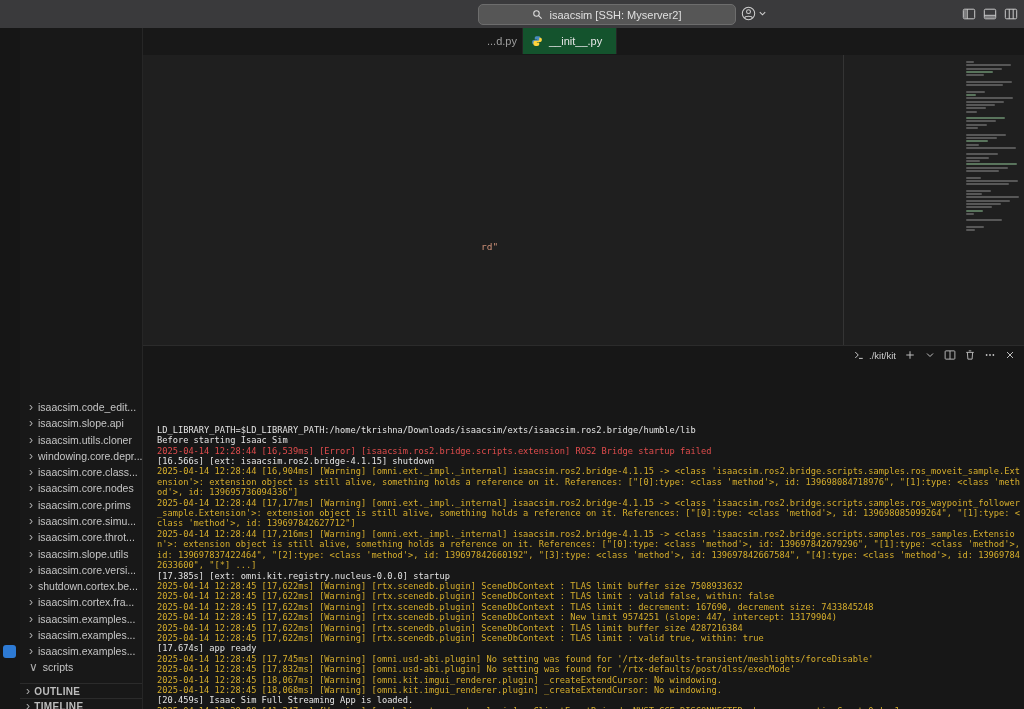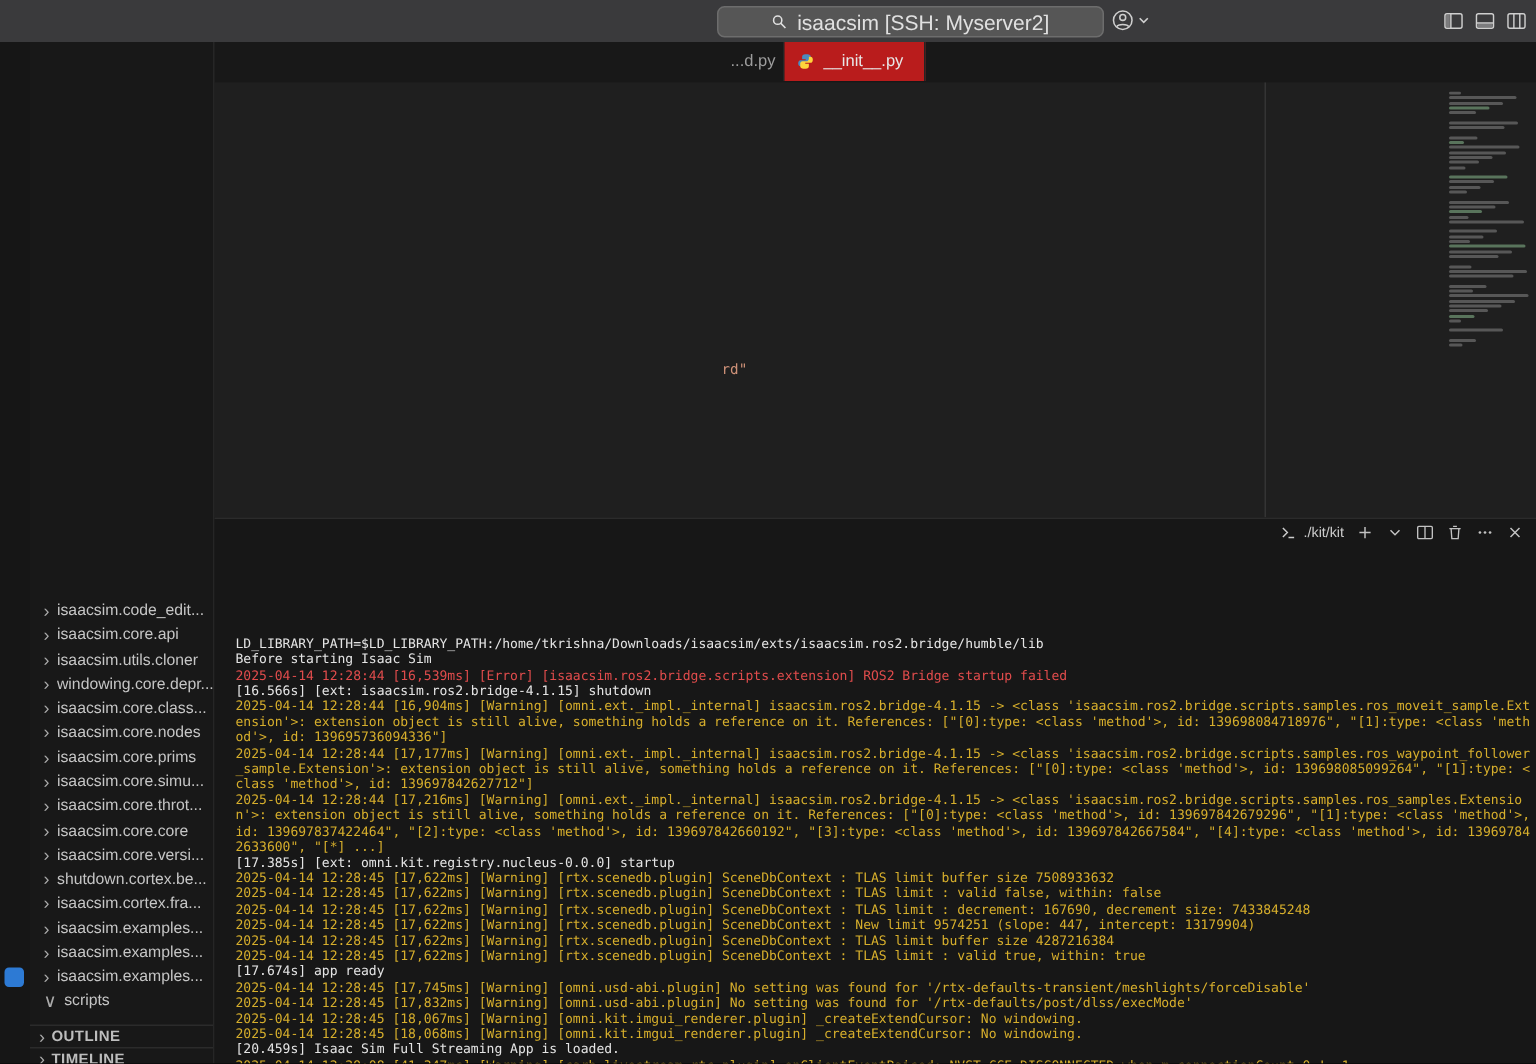--- a/index.html
+++ b/index.html
@@ -2,33 +2,33 @@
 <html><head>
 <meta charset="utf-8">
 <style>
   html,body{margin:0;padding:0;background:#000;}
   .screen{position:relative;width:1024px;height:709px;overflow:hidden;background:#1f1f1f;
           font-family:"Liberation Sans",sans-serif;-webkit-font-smoothing:antialiased;}
 
   
   .vs-titlebar{position:absolute;left:0;top:0;width:1024px;height:28px;background:#3a3a3c;border-bottom:1px solid #2b2b2b;}
   .command-center{position:absolute;left:478px;top:4px;width:256px;height:19px;background:#565656;border:1px solid #6d6d6d;
-                  border-radius:5px;display:flex;align-items:center;justify-content:center;gap:6px;color:#e0e0e0;font-size:14px;}
+                  border-radius:5px;display:flex;align-items:center;justify-content:center;gap:6px;color:#e0e0e0;font-size:11px;}
   .cc-icon{width:11px;height:11px;flex:0 0 auto;}
   .account-wrap{position:absolute;left:741px;top:6px;display:flex;align-items:center;gap:2px;color:#cfcfcf;}
   .acct-icon{width:15px;height:15px;}
   .tiny-chev{width:9px;height:9px;}
   .layout-icons{position:absolute;right:6px;top:7px;display:flex;gap:7px;color:#cfcfcf;}
   .li-ic{width:14px;height:14px;}
 
   
   .tabbar{position:absolute;left:0;top:28px;width:1024px;height:27px;background:#181818;}
   .tab{position:absolute;top:0;height:26px;display:flex;align-items:center;gap:6px;font-size:11px;padding:0 8px;box-sizing:border-box;}
   .tab-1{left:483px;width:40px;background:#181818;color:#9d9d9d;border-right:1px solid #252525;padding-left:4px;}
-  .tab-2{left:523px;width:94px;background:#b91c1c;color:#e7e7e7;border-right:1px solid #252525;}
+  .tab-2{left:523px;width:94px;background:#14532d;color:#e7e7e7;border-right:1px solid #252525;}
   .py-icon{width:12px;height:12px;flex:0 0 auto;}
 
   
   .editor{position:absolute;left:143px;top:55px;width:881px;height:290px;background:#1f1f1f;}
   .code-frag{position:absolute;left:338px;top:186px;font-family:"DejaVu Sans Mono",monospace;font-size:9.5px;color:#ce9178;}
   .split-line{position:absolute;left:700px;top:0;width:1px;height:290px;background:#343434;}
   .minimap{position:absolute;right:2px;top:6px;width:58px;height:182px;overflow:hidden;}
   .mm-bar{position:absolute;left:2px;height:2px;background:#6b6b6b;opacity:.75;border-radius:1px;}
 
   
@@ -178,21 +178,21 @@
   </div>
 
   <div class="sidebar">
     <div class="tree">
       <div class="tree-item">
           <span class="chev">›</span>
           <span class="tree-label">isaacsim.code_edit...</span>
         </div>
         <div class="tree-item">
           <span class="chev">›</span>
-          <span class="tree-label">isaacsim.core.api</span>
+          <span class="tree-label">isaacsim.slope.api</span>
         </div>
         <div class="tree-item">
           <span class="chev">›</span>
           <span class="tree-label">isaacsim.utils.cloner</span>
         </div>
         <div class="tree-item">
           <span class="chev">›</span>
           <span class="tree-label">windowing.core.depr...</span>
         </div>
         <div class="tree-item">
@@ -210,21 +210,21 @@
         <div class="tree-item">
           <span class="chev">›</span>
           <span class="tree-label">isaacsim.core.simu...</span>
         </div>
         <div class="tree-item">
           <span class="chev">›</span>
           <span class="tree-label">isaacsim.core.throt...</span>
         </div>
         <div class="tree-item">
           <span class="chev">›</span>
-          <span class="tree-label">isaacsim.core.core</span>
+          <span class="tree-label">isaacsim.slope.utils</span>
         </div>
         <div class="tree-item">
           <span class="chev">›</span>
           <span class="tree-label">isaacsim.core.versi...</span>
         </div>
         <div class="tree-item">
           <span class="chev">›</span>
           <span class="tree-label">shutdown.cortex.be...</span>
         </div>
         <div class="tree-item">

